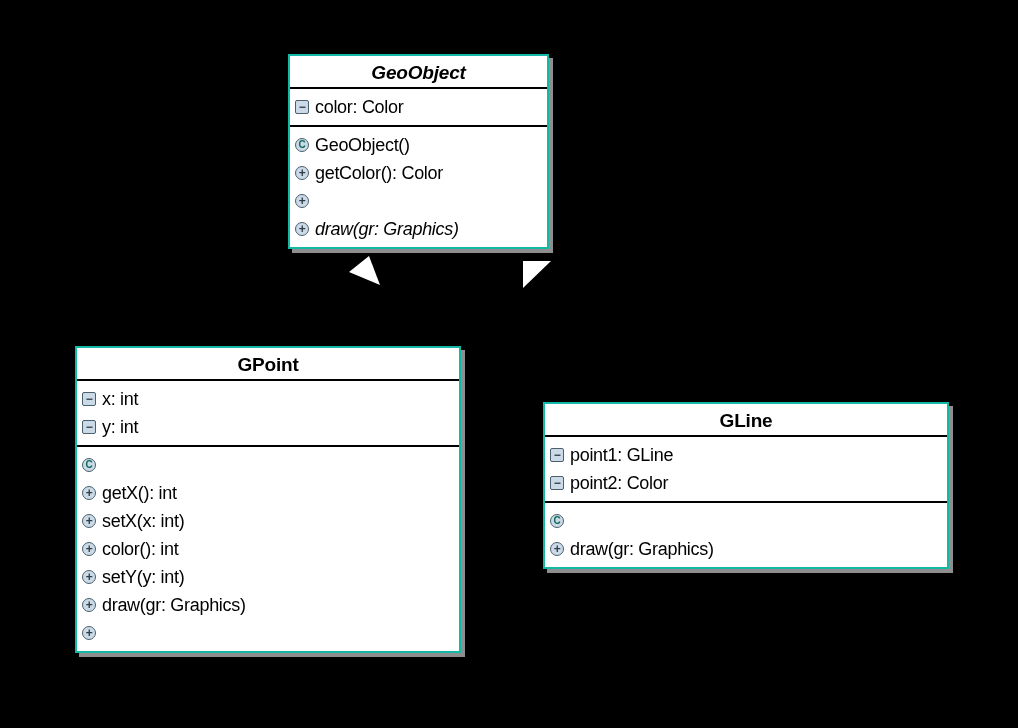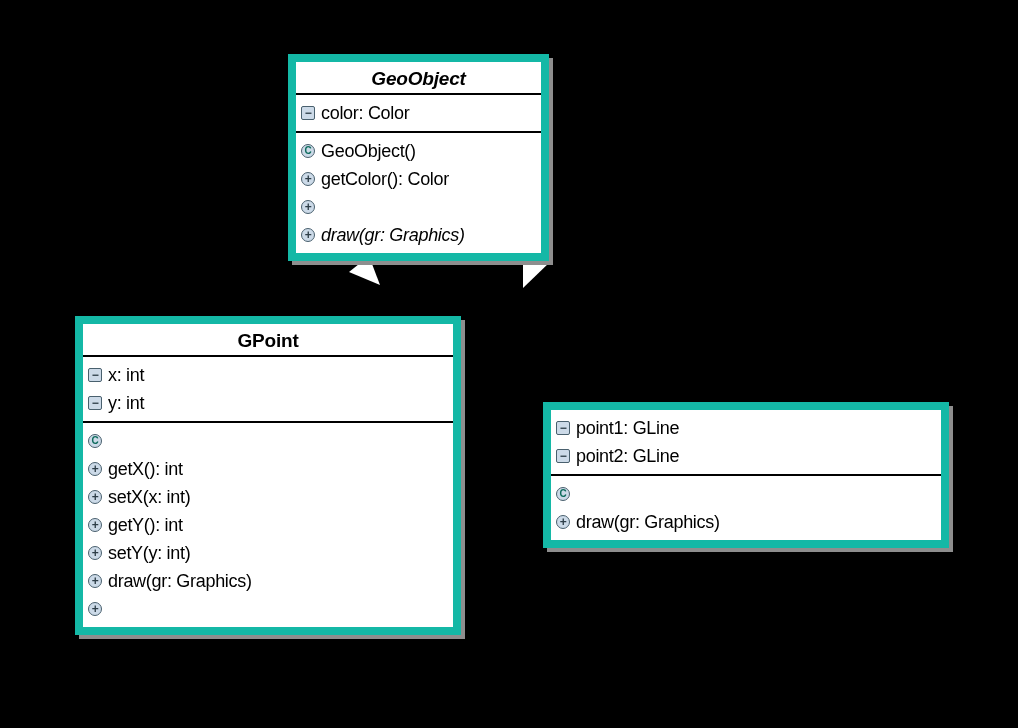--- a/index.html
+++ b/index.html
@@ -10,21 +10,21 @@
     position: relative;
     width: 1018px;
     height: 728px;
     background: #000;
     overflow: hidden;
   }
 
   .uml-class {
     position: absolute;
     background: #fff;
-    border: 8px solid #14b8a6;
+    border: 2px solid #14b8a6;
     box-shadow: 4px 4px 0 0 #8e8e8e;
   }
 
   .uml-header {
     height: 33px;
     line-height: 33px;
     text-align: center;
     font-size: 19px;
     font-weight: bold;
     color: #000;
@@ -108,21 +108,21 @@
       <div class="member">
         <span class="icon icon-method">+</span>
       </div>
       <div class="member">
         <span class="icon icon-method">+</span>
         <span class="member-text abstract">draw(gr: Graphics)</span>
       </div>
     </div>
   </div>
 
-  <div class="uml-class" style="left:75px; top:316px; width:386px;">
+  <div class="uml-class" style="left:75px; top:346px; width:386px;">
     <div class="uml-header">GPoint</div>
     <div class="uml-section attrs">
       <div class="member">
         <span class="icon icon-attr">−</span>
         <span class="member-text">x: int</span>
       </div>
       <div class="member">
         <span class="icon icon-attr">−</span>
         <span class="member-text">y: int</span>
       </div>
@@ -134,45 +134,46 @@
       <div class="member">
         <span class="icon icon-method">+</span>
         <span class="member-text">getX(): int</span>
       </div>
       <div class="member">
         <span class="icon icon-method">+</span>
         <span class="member-text">setX(x: int)</span>
       </div>
       <div class="member">
         <span class="icon icon-method">+</span>
-        <span class="member-text">getY(): int</span>
+        <span class="member-text">color(): int</span>
       </div>
       <div class="member">
         <span class="icon icon-method">+</span>
         <span class="member-text">setY(y: int)</span>
       </div>
       <div class="member">
         <span class="icon icon-method">+</span>
         <span class="member-text">draw(gr: Graphics)</span>
       </div>
       <div class="member">
         <span class="icon icon-method">+</span>
       </div>
     </div>
   </div>
 
   <div class="uml-class" style="left:543px; top:402px; width:406px;">
+    <div class="uml-header">GLine</div>
     <div class="uml-section attrs">
       <div class="member">
         <span class="icon icon-attr">−</span>
         <span class="member-text">point1: GLine</span>
       </div>
       <div class="member">
         <span class="icon icon-attr">−</span>
-        <span class="member-text">point2: GLine</span>
+        <span class="member-text">point2: Color</span>
       </div>
     </div>
     <div class="uml-section methods">
       <div class="member">
         <span class="icon icon-ctor">C</span>
       </div>
       <div class="member">
         <span class="icon icon-method">+</span>
         <span class="member-text">draw(gr: Graphics)</span>
       </div>

